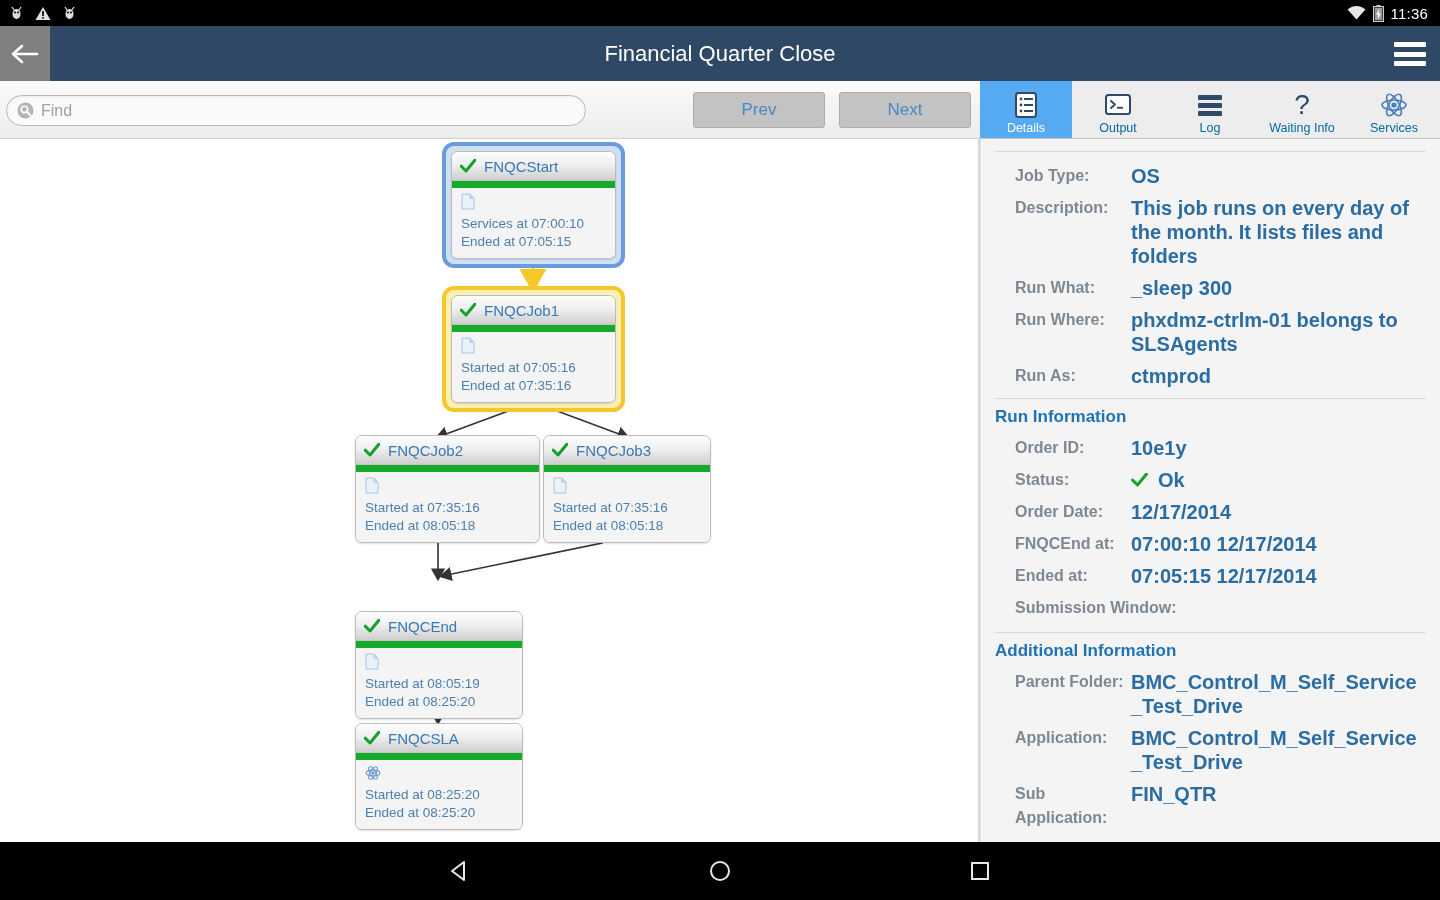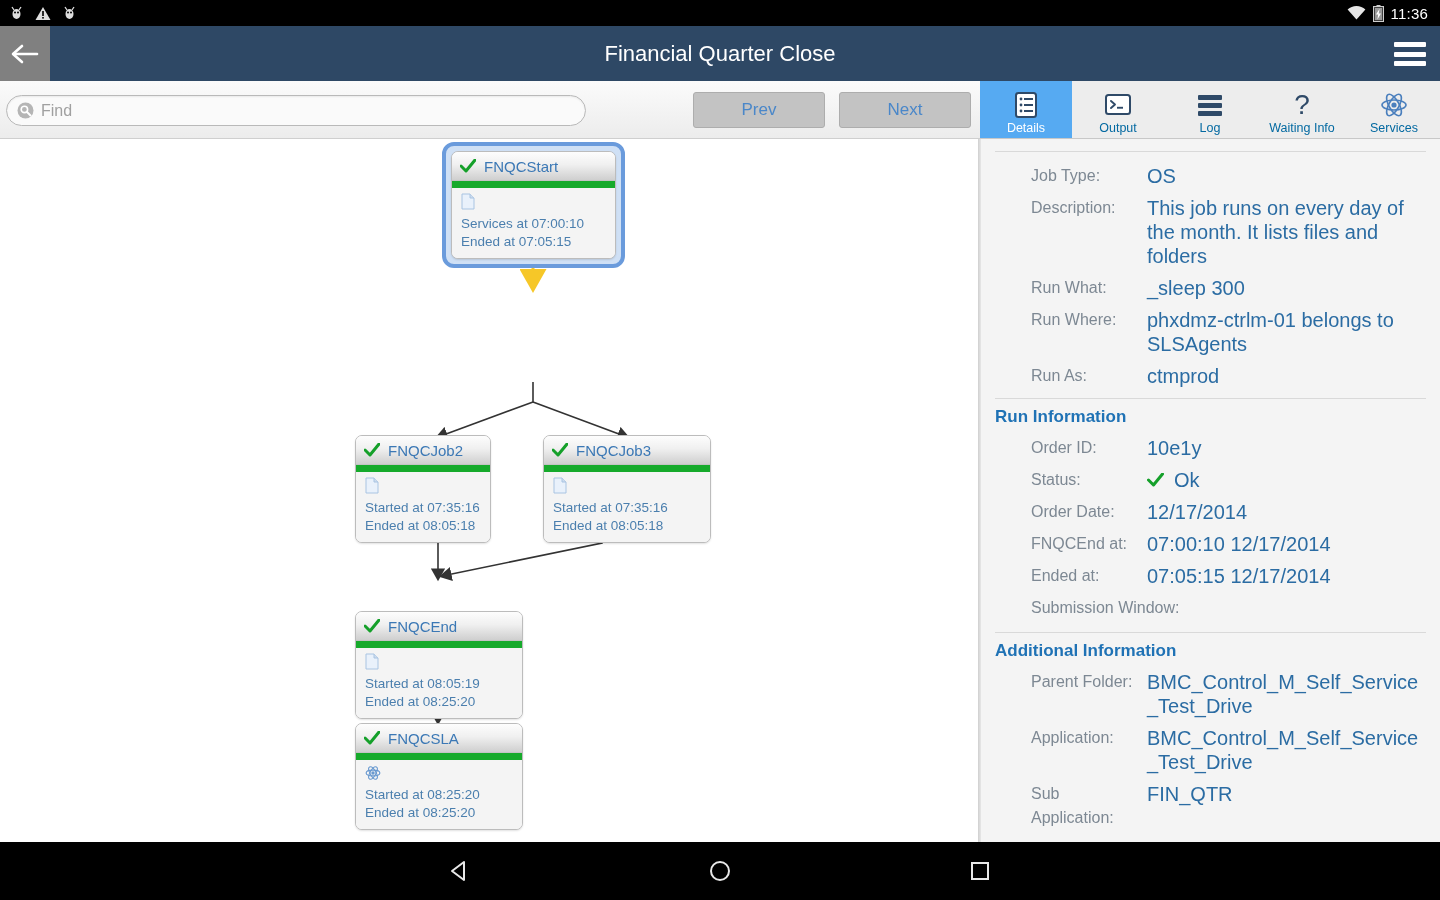--- a/index.html
+++ b/index.html
@@ -112,21 +112,21 @@
 
   
   .edges { position: absolute; left: 0; top: 0; width: 978px; height: 703px; }
 
   
   .details {
     position: absolute; left: 981px; top: 139px; width: 459px; height: 703px;
     background: #f4f4f4; overflow: hidden;
   }
   .hr { height: 1px; background: #d9d9d9; margin: 0 14px; }
-  .row { display: flex; padding: 4px 14px 4px 30px; }
+  .row { display: flex; padding: 4px 14px 4px 14px; font-weight: bold; }
   .row .k {
     width: 134px; flex: 0 0 134px; color: #7d8893; font-size: 16px;
     line-height: 24px; padding-left: 20px;
   }
   .row .v {
     color: #2b6ca3; font-size: 20px; line-height: 24px; flex: 1; padding-left: 2px;
     word-break: break-word;
   }
   .sect {
     color: #1f72b5; font-size: 17px; font-weight: bold;
@@ -313,22 +313,43 @@
               <path d="M1 1 h8 l4 4 v11 h-12 z" fill="#e9f1fb" stroke="#a9c4e2" stroke-width="1"></path>
               <path d="M9 1 v4 h4" fill="#cddcee" stroke="#a9c4e2" stroke-width="1"></path>
             </svg>
           </div>
           <div class="line">Services at 07:00:10</div>
           <div class="line">Ended at 07:05:15</div>
         </div>
       </div>
     </div>
 
-
-    <div class="node" style="left:355px; top:296px; width:136px;">
+    <div class="node sel-yellow" style="left:442px; top:147px; width:183px;">
+      <div class="box">
+        <div class="hdr">
+          <svg width="16" height="14" viewBox="0 0 16 14">
+            <path d="M1 7 L6 12 L15 1" stroke="#15a02a" stroke-width="3" fill="none" stroke-linecap="round" stroke-linejoin="round"></path>
+          </svg>
+          <span class="name">FNQCJob1</span>
+        </div>
+        <div class="gbar"></div>
+        <div class="body">
+          <div class="docicon">
+            <svg width="14" height="17" viewBox="0 0 14 17">
+              <path d="M1 1 h8 l4 4 v11 h-12 z" fill="#e9f1fb" stroke="#a9c4e2" stroke-width="1"></path>
+              <path d="M9 1 v4 h4" fill="#cddcee" stroke="#a9c4e2" stroke-width="1"></path>
+            </svg>
+          </div>
+          <div class="line">Started at 07:05:16</div>
+          <div class="line">Ended at 07:35:16</div>
+        </div>
+      </div>
+    </div>
+
+    <div class="node" style="left:355px; top:296px; width:185px;">
       <div class="box">
         <div class="hdr">
           <svg width="16" height="14" viewBox="0 0 16 14">
             <path d="M1 7 L6 12 L15 1" stroke="#15a02a" stroke-width="3" fill="none" stroke-linecap="round" stroke-linejoin="round"></path>
           </svg>
           <span class="name">FNQCJob2</span>
         </div>
         <div class="gbar"></div>
         <div class="body">
           <div class="docicon">

